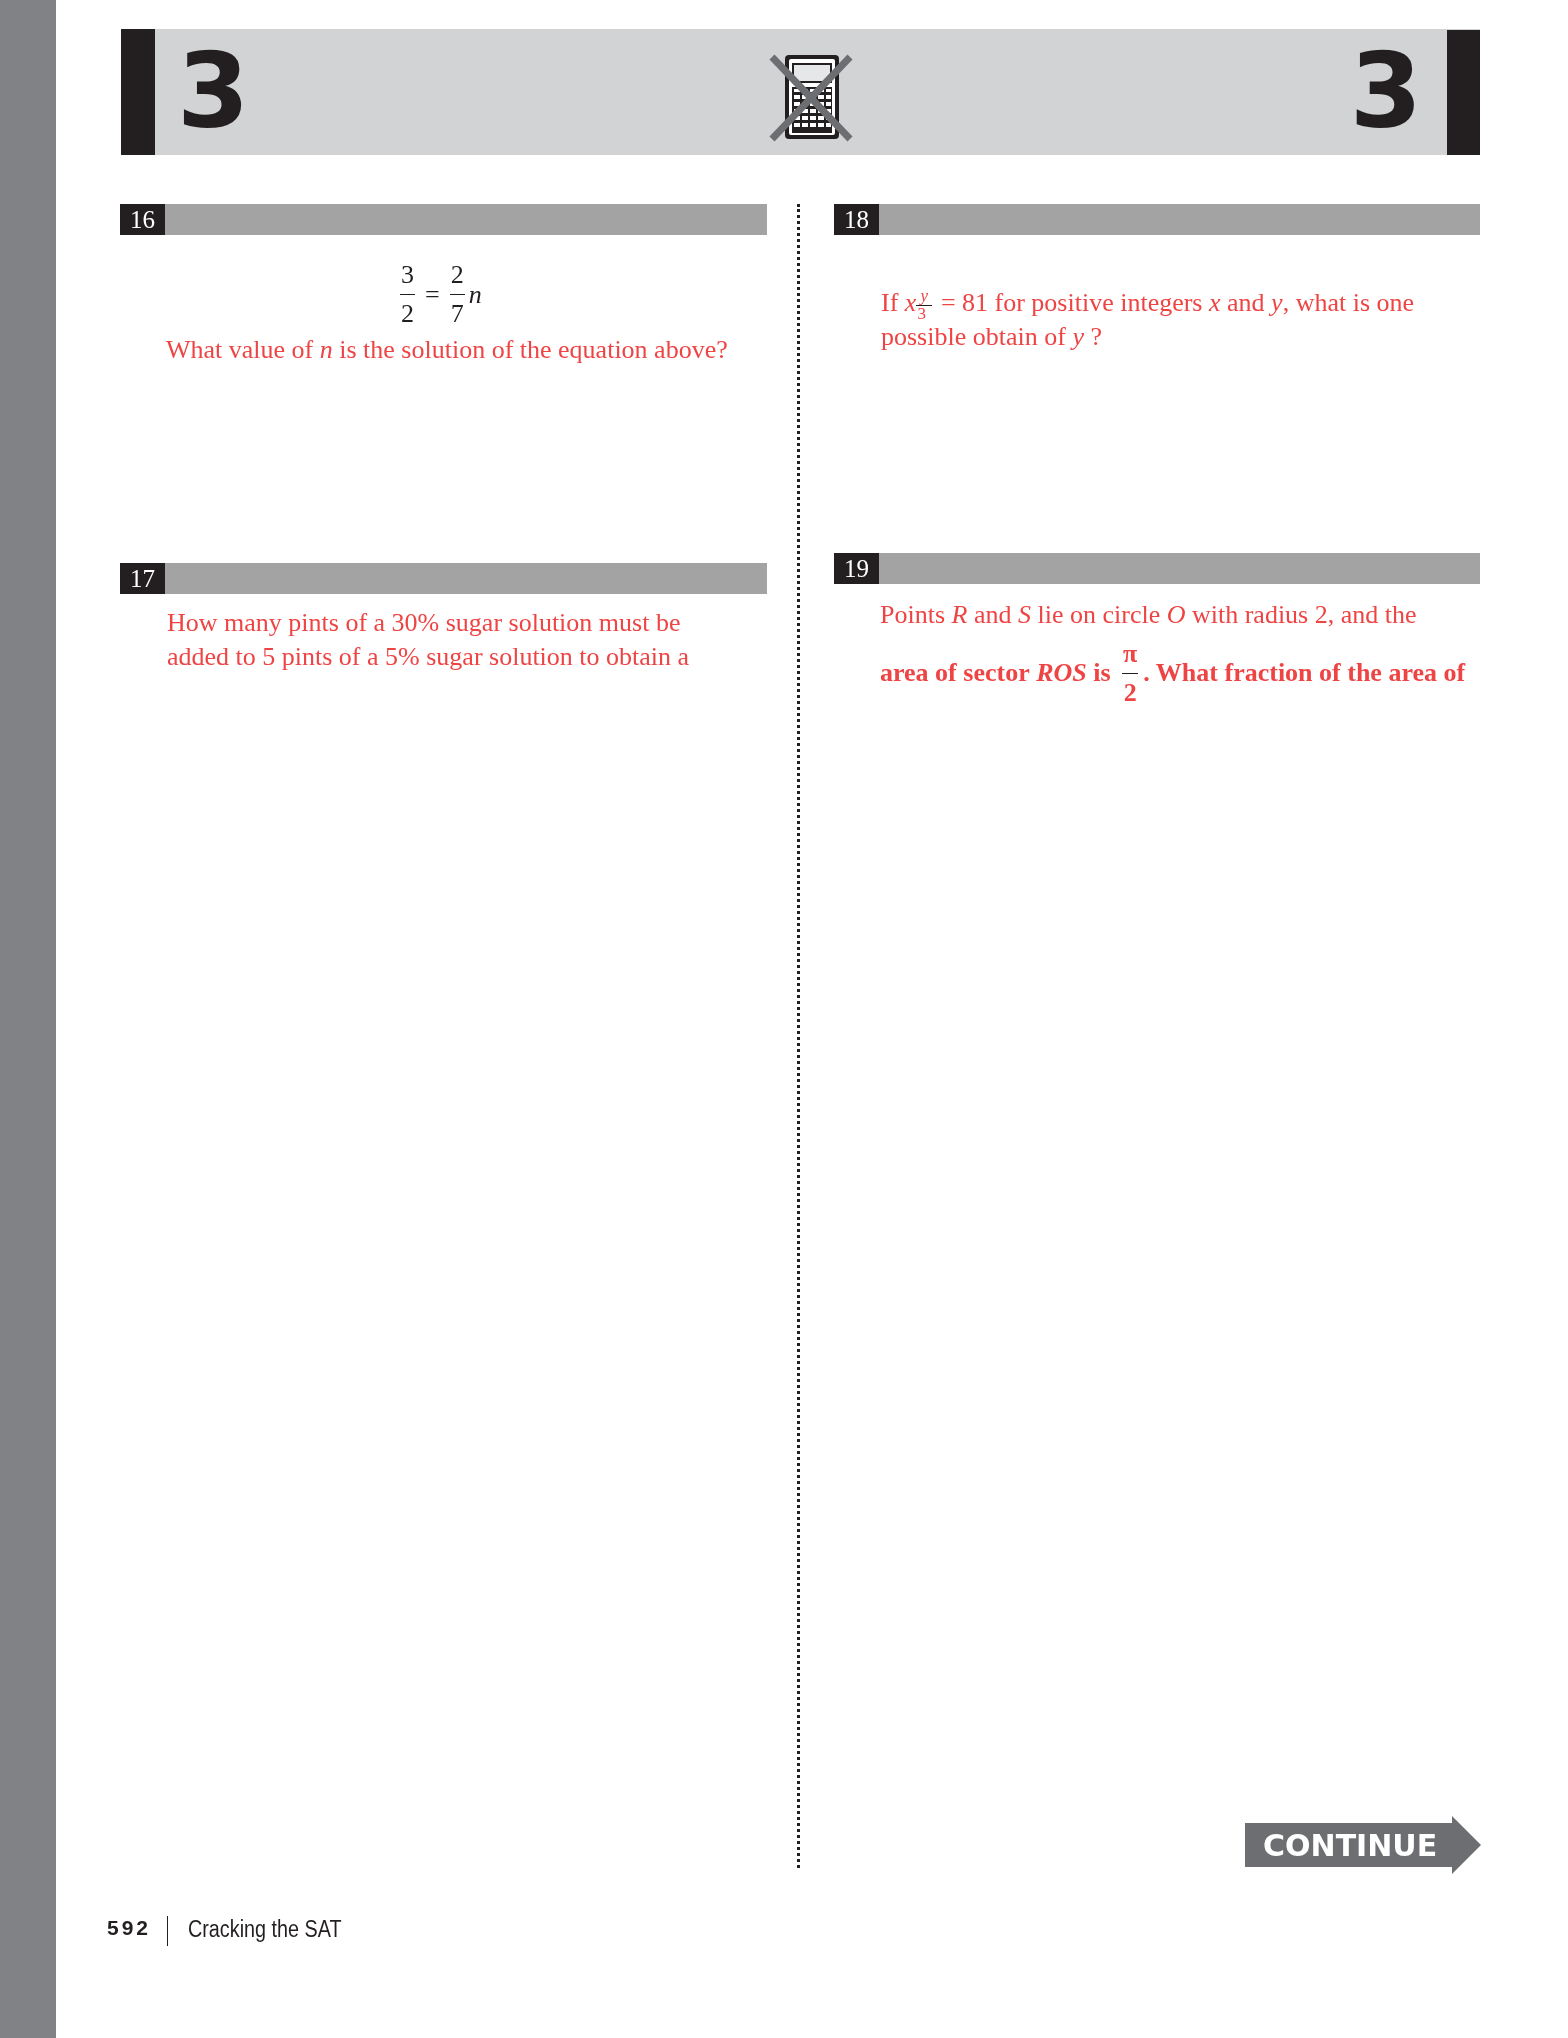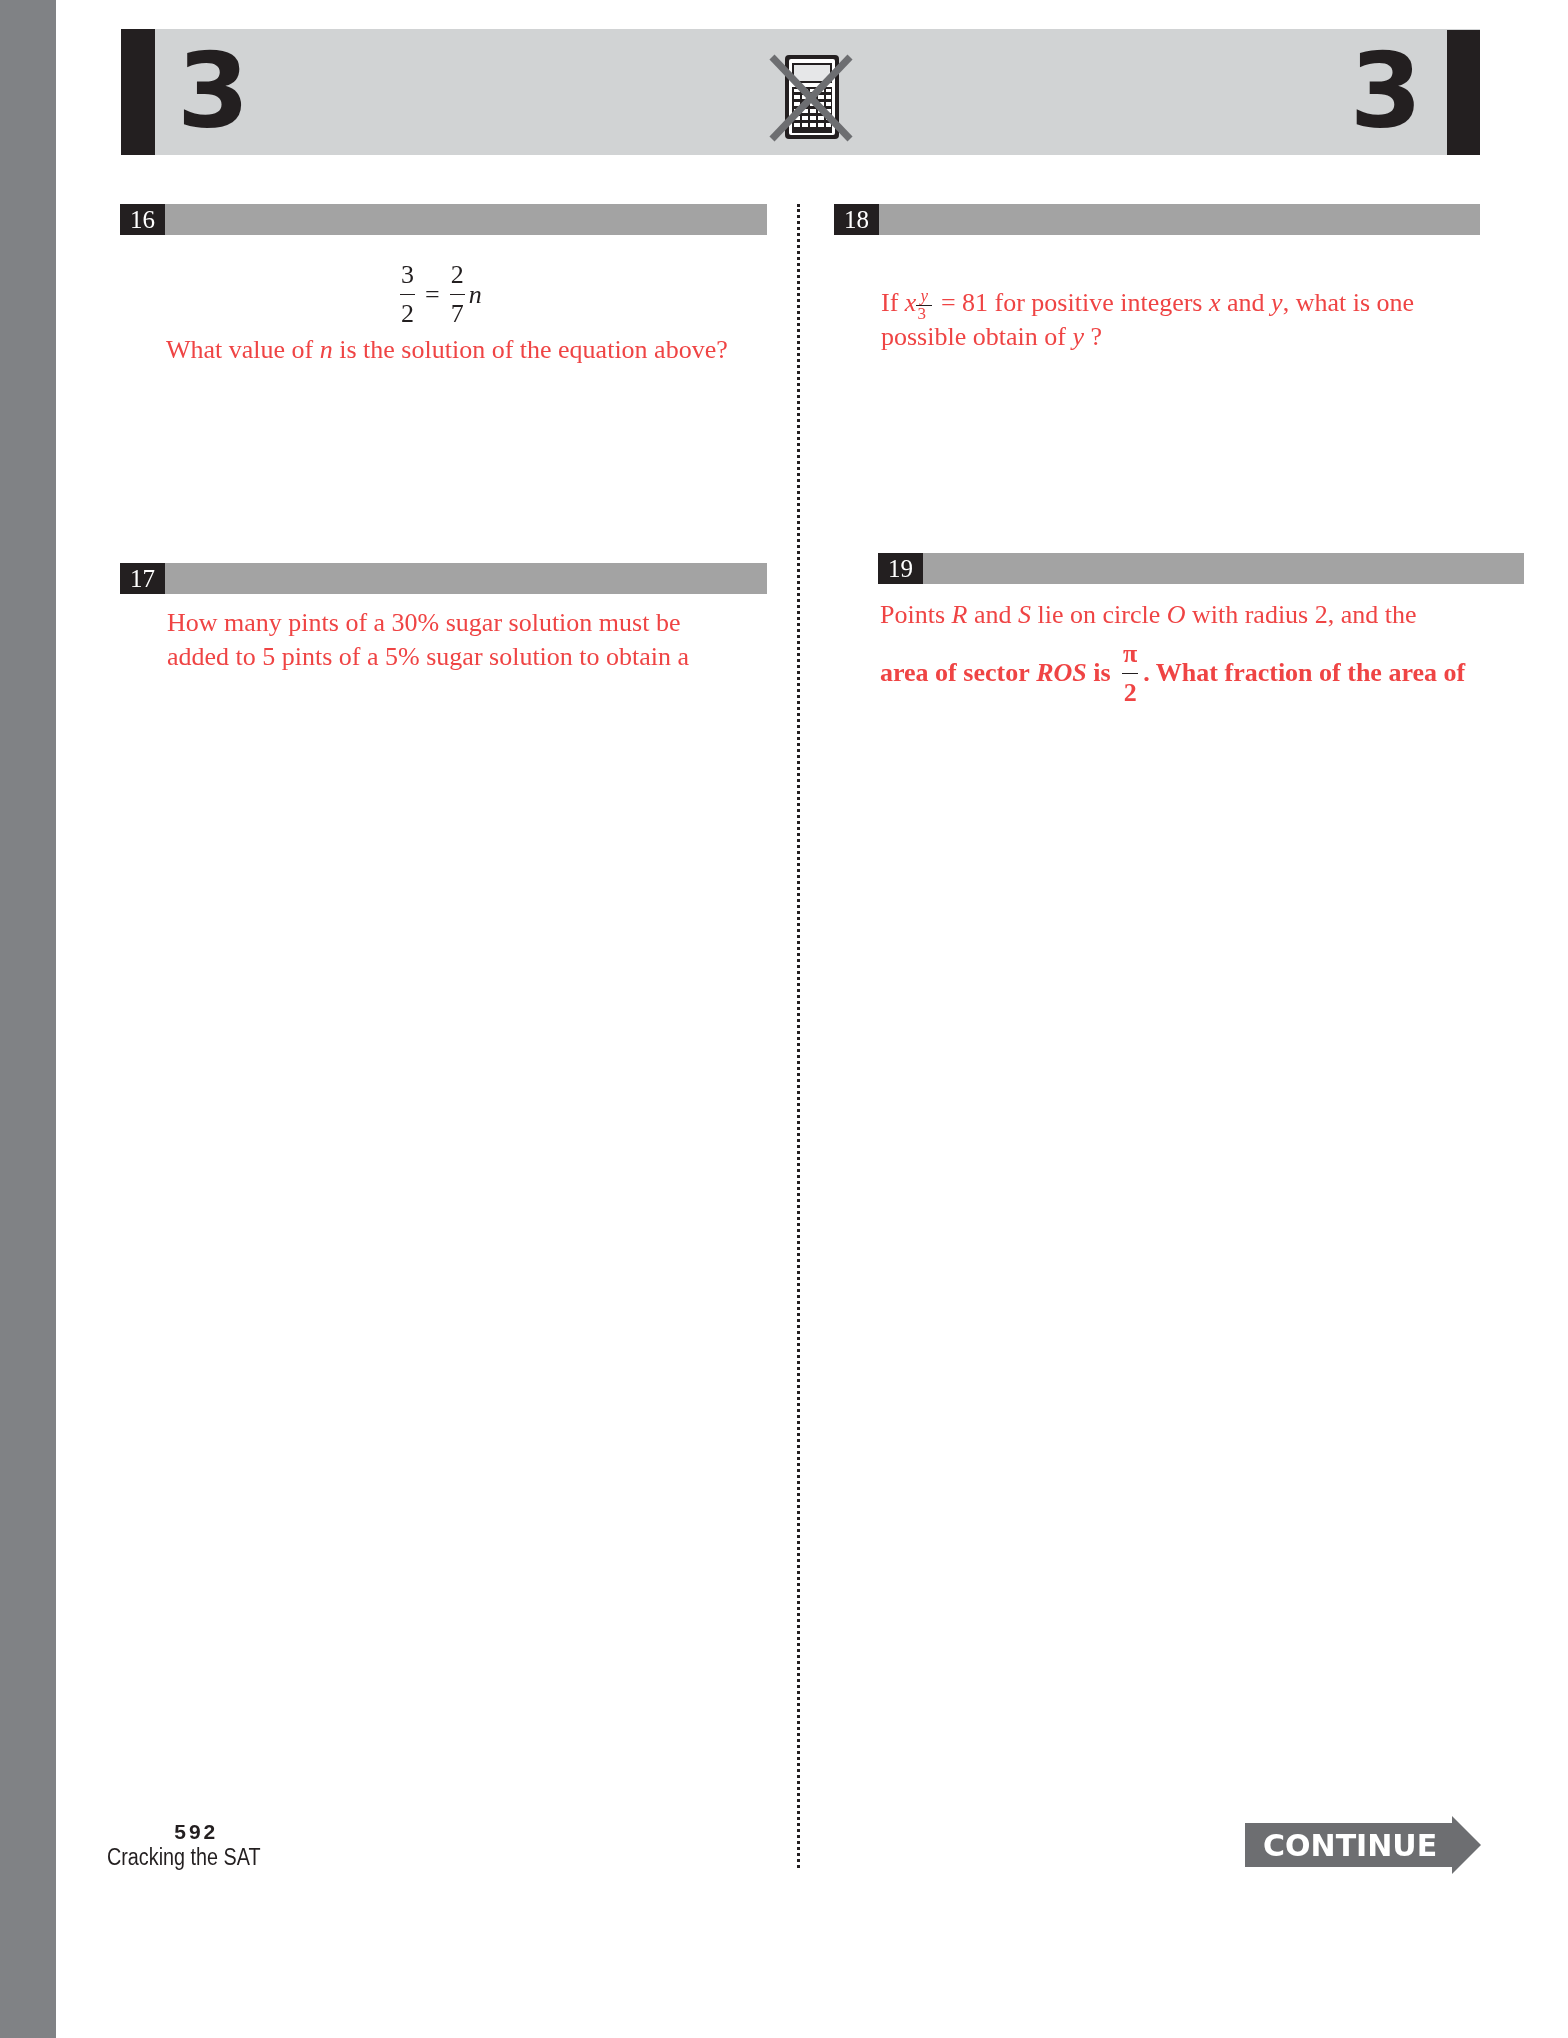--- a/index.html
+++ b/index.html
@@ -74,23 +74,23 @@
     position: absolute; left: 1245px; top: 1816px; width: 236px; height: 58px;
   }
   .continue-label {
     position: absolute; left: 18px; top: 8px; height: 44px; line-height: 44px;
     font-family: "DejaVu Sans", "Liberation Sans", sans-serif; font-weight: bold;
     font-size: 30px; color: #ffffff; letter-spacing: 0px;
   }
 
   
   .footer {
-    position: absolute; left: 107px; top: 1820px; height: 30px;
+    position: absolute; left: 107px; top: 1916px; height: 30px;
     font-family: "Liberation Sans", "DejaVu Sans", sans-serif;
-    display: flex; align-items: center; flex-direction: column;
+    display: flex; 
   }
   .page-num { font-weight: bold; font-size: 21px; letter-spacing: 3px; color: #231f20; }
   .footer-divider { width: 1px; height: 30px; background: #231f20; margin: 0 20px 0 16px; }
   .book-title { font-size: 23px; color: #231f20; transform: scaleX(0.86); transform-origin: left center; }
 </style>
 </head>
 <body>
 
 <div class="left-strip"></div>
 
@@ -179,21 +179,21 @@
 <div class="q-text" style="left:881px; top:286px; white-space:nowrap;">
   <div style="position:relative;">
     <span>If </span><i>x</i><span style="position:relative; display:inline-block; width:18px;">
       <span style="position:absolute; left:0; top:-24px; width:16px; text-align:center; font-size:17px; line-height:17px; font-style:italic; border-bottom:1.5px solid #231f20; padding-bottom:1px;">y</span>
       <span style="position:absolute; left:1px; top:-6px; font-size:17px; line-height:17px;">3</span>
     </span><span> = 81 for positive integers </span><i>x</i><span> and </span><i>y</i><span>, what is one</span>
   </div>
   <div><span>possible obtain of </span><i>y</i><span> ?</span></div>
 </div>
 
-<div class="q-bar" style="left:878px; top:553px; width:646px;">
+<div class="q-bar" style="left:834px; top:553px; width:646px;">
   <div class="q-badge">19</div>
 </div>
 <div class="q-text" style="left:880px; top:598px; white-space:nowrap;">
   <div style="height:34px;"><span>Points </span><i>R</i><span> and </span><i>S</i><span> lie on circle </span><i>O</i><span> with radius 2, and the</span></div>
   <div style="height:74px; display:flex; align-items:center; margin-top:4px;font-weight:bold;">
     <span>area of sector </span>&nbsp;<i>ROS</i><span style="white-space:pre;"> is </span>
     <span class="frac" style="margin:0 4px;">
       <span class="num">π</span>
       <span class="bar"></span>
       <span class="den">2</span>

